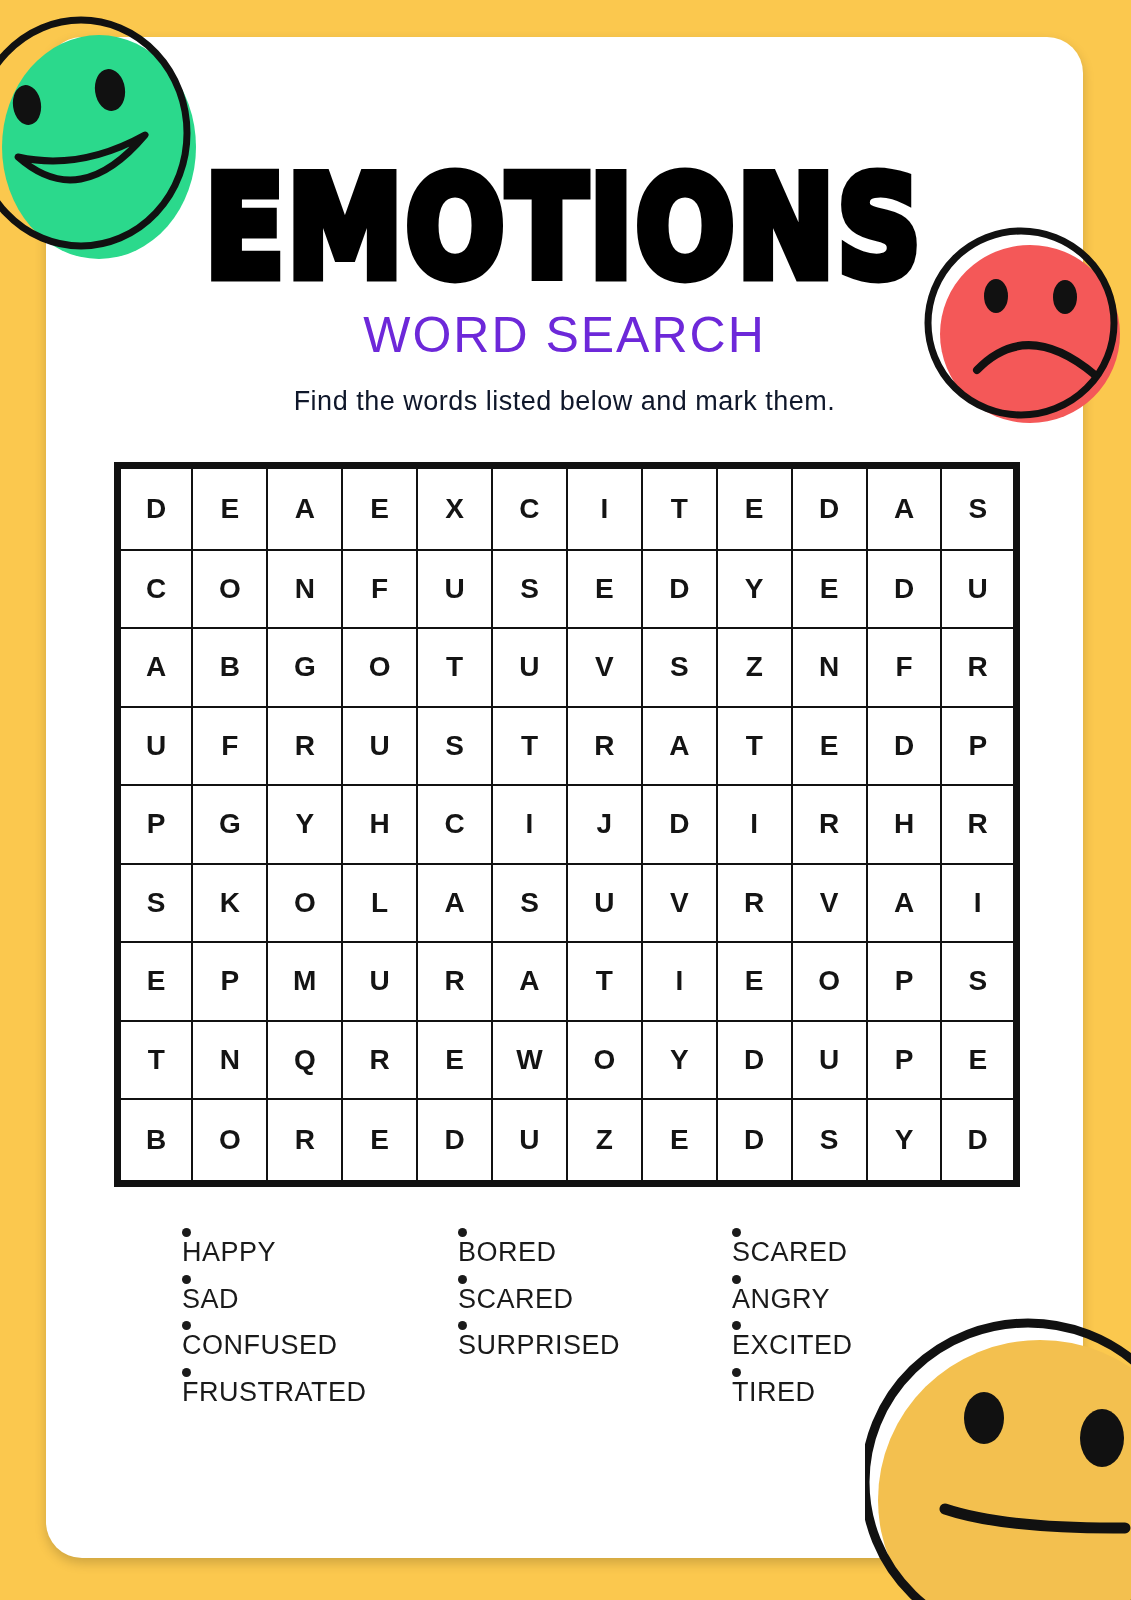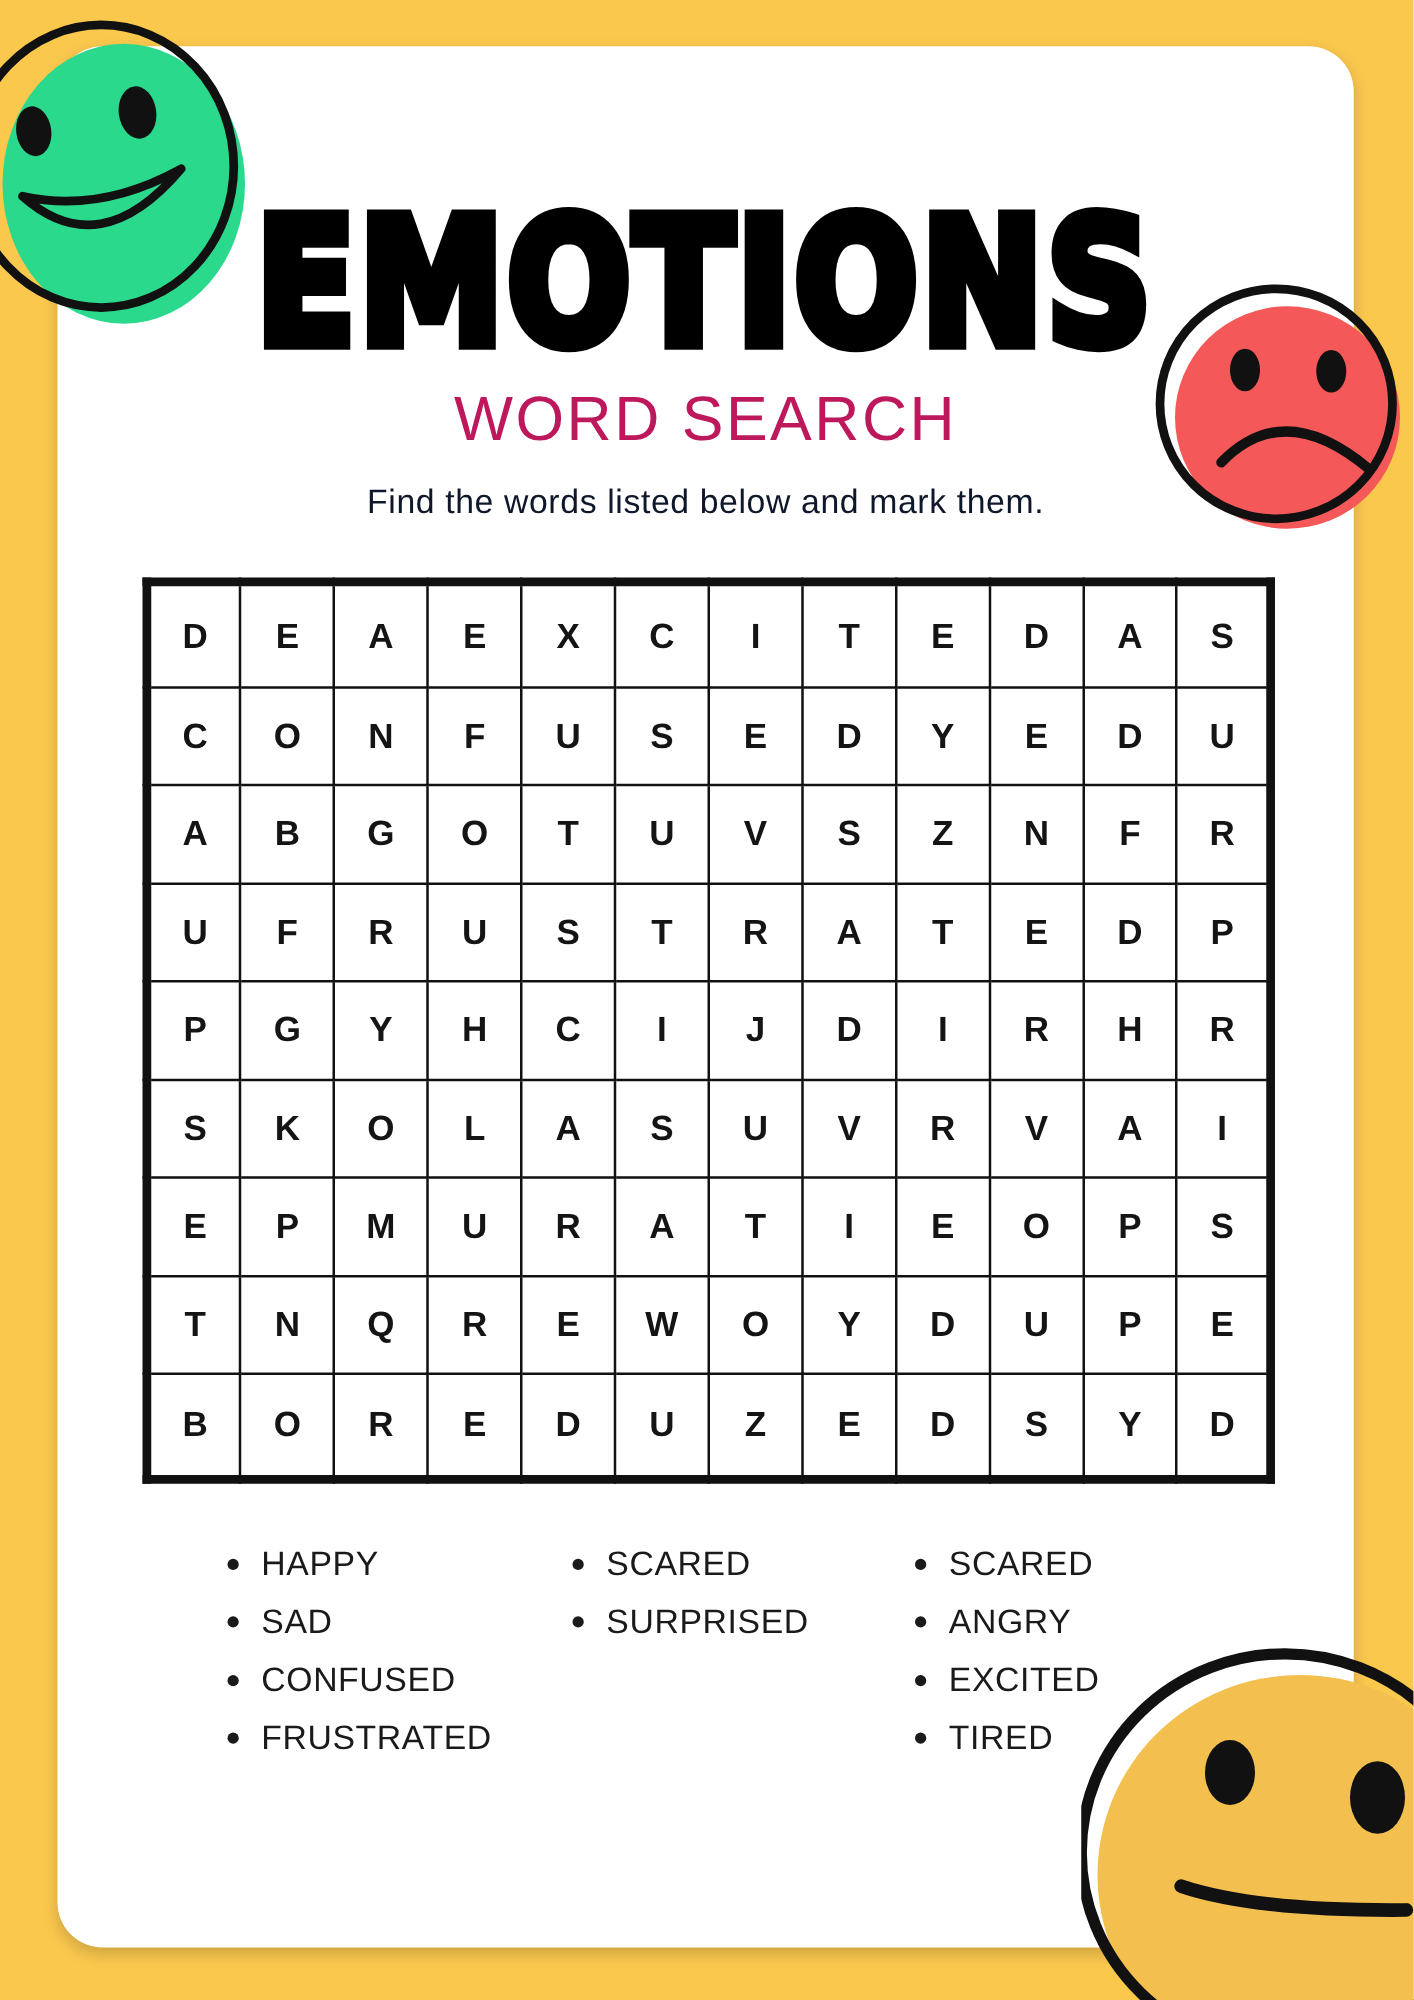--- a/index.html
+++ b/index.html
@@ -30,21 +30,21 @@
     transform:scaleY(1.2);
     transform-origin:center top;
     white-space:nowrap;
   }
   .subtitle{
     position:absolute;left:46px;width:1037px;top:306px;
     text-align:center;
     font-size:50px;
     font-weight:500;
     letter-spacing:2px;
-    color:#be185d;
+    color:#6d28d9;
     white-space:nowrap;
   }
   .instructions{
     position:absolute;left:46px;width:1037px;top:386px;
     text-align:center;
     font-size:27px;
     font-weight:500;
     letter-spacing:0.5px;
     color:#0f172a;
     white-space:nowrap;
@@ -68,26 +68,27 @@
   }
   ul.word-col{
     position:absolute;top:1228px;
     margin:0;padding:0;list-style:none;
   }
   #word-col-1{left:182px;}
   #word-col-2{left:458px;}
   #word-col-3{left:732px;}
   ul.word-col li{
     height:46.5px;
-    display:flex;align-items:center;
+    display:flex;align-items:flex-start;
     font-size:27px;
     font-weight:500;
     letter-spacing:0.5px;
     color:#1a1a1a;
     white-space:nowrap;
+    flex-direction:column;
   }
   ul.word-col li .dot{
     width:9px;height:9px;border-radius:50%;
     background:#1a1a1a;
     margin-right:18px;
     flex:0 0 auto;
   }
   .face{position:absolute;}
   .face-happy{left:-20px;top:5px;}
   .face-sad{left:915px;top:222px;}
@@ -265,20 +266,24 @@
         <span>CONFUSED</span>
       </li>
       <li>
         <span class="dot"></span>
         <span>FRUSTRATED</span>
       </li>
     </ul>
   <ul class="word-col" id="word-col-2">
       <li>
         <span class="dot"></span>
+        <span>BORED</span>
+      </li>
+      <li>
+        <span class="dot"></span>
         <span>SCARED</span>
       </li>
       <li>
         <span class="dot"></span>
         <span>SURPRISED</span>
       </li>
     </ul>
   <ul class="word-col" id="word-col-3">
       <li>
         <span class="dot"></span>

